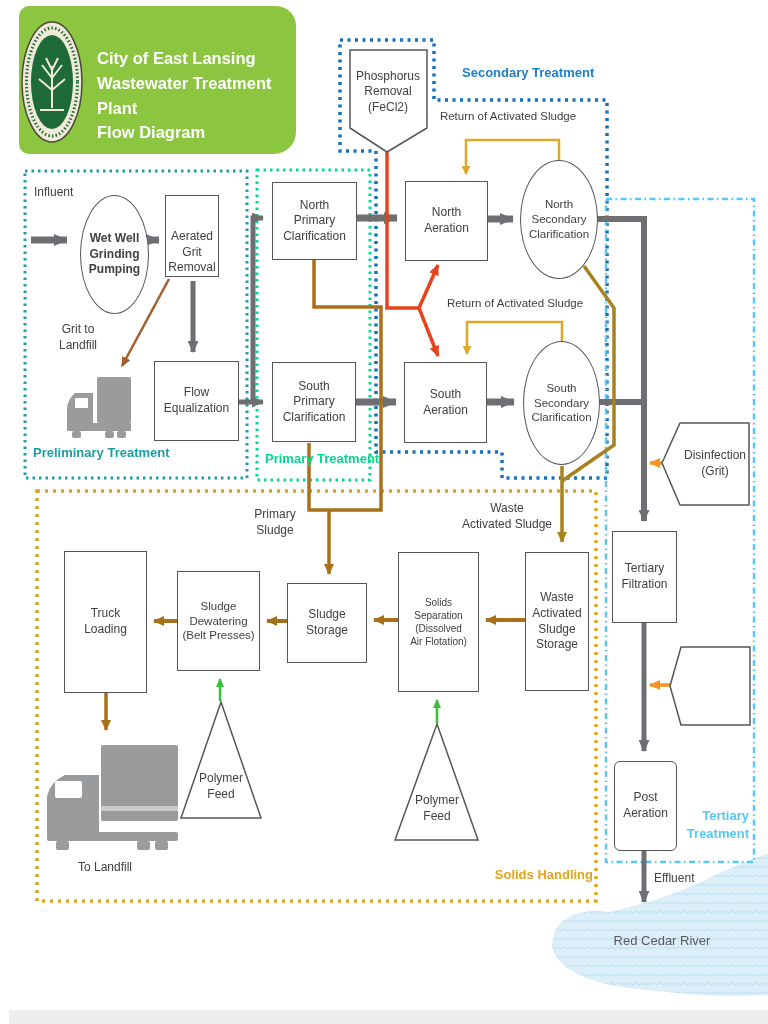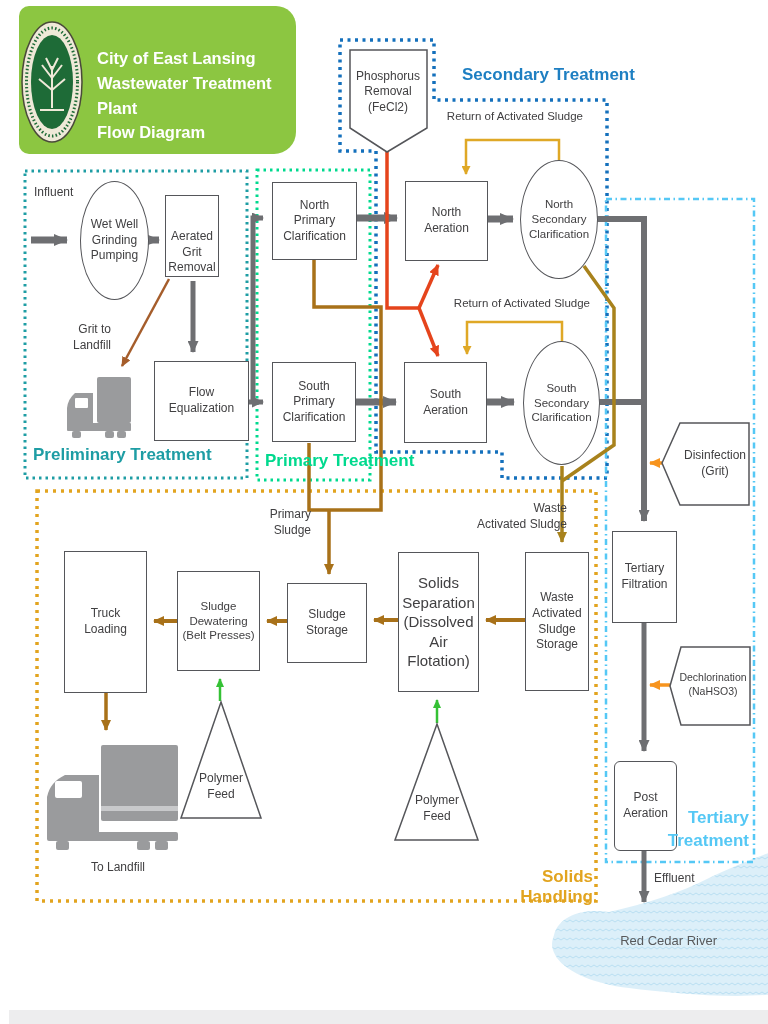--- a/index.html
+++ b/index.html
@@ -4,23 +4,23 @@
 <style>
   html,body{margin:0;padding:0;background:#fff;}
   #page{position:relative;width:768px;height:1024px;background:#ffffff;overflow:hidden;
         font-family:"Liberation Sans",sans-serif;margin-left:9px;}
   #diagram-svg{position:absolute;left:0;top:0;z-index:1;}
   .box{position:absolute;z-index:2;background:#ffffff;border:1.5px solid #55565A;
        display:flex;align-items:center;justify-content:center;text-align:center;
        white-space:pre-line;font-size:12px;line-height:1.3;color:#414042;box-sizing:border-box;}
   .ellipse{border-radius:50%;}
   .lbl{position:absolute;z-index:3;white-space:pre-line;font-size:12px;line-height:1.3;
-       color:#414042;text-align:right;}
+       color:#414042;text-align:center;}
   .lbl.left{text-align:left;}
-  .seclbl{position:absolute;z-index:3;font-size:17px;font-weight:bold;white-space:pre-line;}
+  .seclbl{position:absolute;z-index:3;font-size:13px;font-weight:bold;white-space:pre-line;}
   .shape-lbl{position:absolute;z-index:3;white-space:pre-line;font-size:12px;line-height:1.3;
        color:#414042;text-align:center;display:flex;align-items:center;justify-content:center;}
   #header{position:absolute;left:10px;top:6px;width:277px;height:148px;z-index:3;
           background:#8CC641;border-radius:10px 20px 22px 10px;}
   #header-title{position:absolute;left:78px;top:40px;width:196px;color:#ffffff;
           font-weight:bold;font-size:16.5px;line-height:1.5;white-space:pre-line;}
   #logo{position:absolute;left:2px;top:14px;}
   #bottom-strip{position:absolute;left:0;top:1010px;width:768px;height:14px;background:#EDEDEE;z-index:0;}
 </style>
 </head>
@@ -158,27 +158,27 @@
       <path d="M31,88 V46"></path>
       <path d="M31,58 L21,45 M31,58 L41,45 M31,70 L18,59 M31,70 L44,59 M31,50 L25,38 M31,50 L37,38"></path>
       <path d="M19,90 H43"></path>
     </g>
   </svg>
   <div id="header-title">City of East Lansing
 Wastewater Treatment Plant
 Flow Diagram</div>
 </div>
 
-<div class="box ellipse" style="left:71px;top:181px;width:69px;height:119px;"><span>Wet Well
+<div class="box ellipse" style="left:71px;top:195px;width:69px;height:119px;font-weight:bold;"><span>Wet Well
 Grinding
 Pumping</span></div>
 <div class="box" style="left:156px;top:195px;width:54px;height:82px;align-items:flex-end;"><span>Aerated
 Grit
 Removal</span></div>
-<div class="box" style="left:145px;top:361px;width:95px;height:80px;"><span>Flow
+<div class="box" style="left:145px;top:361px;width:85px;height:80px;"><span>Flow
 Equalization</span></div>
 <div class="box" style="left:263px;top:182px;width:85px;height:78px;"><span>North
 Primary
 Clarification</span></div>
 <div class="box" style="left:263px;top:362px;width:84px;height:80px;"><span>South
 Primary
 Clarification</span></div>
 <div class="box" style="left:396px;top:181px;width:83px;height:80px;"><span>North
 Aeration</span></div>
 <div class="box" style="left:395px;top:362px;width:83px;height:81px;"><span>South
@@ -193,36 +193,34 @@
 Filtration</span></div>
 <div class="box" style="left:605px;top:761px;width:63px;height:90px;border-radius:6px;"><span>Post
 Aeration</span></div>
 <div class="box" style="left:55px;top:551px;width:83px;height:142px;"><span>Truck
 Loading</span></div>
 <div class="box" style="left:168px;top:571px;width:83px;height:100px;font-size:11.5px;"><span>Sludge
 Dewatering
 (Belt Presses)</span></div>
 <div class="box" style="left:278px;top:583px;width:80px;height:80px;"><span>Sludge
 Storage</span></div>
-<div class="box" style="left:389px;top:552px;width:81px;height:140px;font-size:15px;"><span>Solids
+<div class="box" style="left:389px;top:552px;width:81px;height:140px;font-size:10px;"><span>Solids
 Separation
 (Dissolved
 Air Flotation)</span></div>
 <div class="box" style="left:516px;top:552px;width:64px;height:139px;"><span>Waste
 Activated
 Sludge
 Storage</span></div>
 
 <div class="shape-lbl" style="left:340px;top:56px;width:78px;height:72px;">Phosphorus
 Removal
 (FeCl2)</div>
 <div class="shape-lbl" style="left:668px;top:430px;width:76px;height:68px;">Disinfection
 (Grit)</div>
-<div class="shape-lbl" style="left:664px;top:654px;width:80px;height:62px;font-size:10.5px;">Dechlorination
-(NaHSO3)</div>
 <div class="shape-lbl" style="left:182px;top:762px;width:60px;height:50px;">Polymer
 Feed</div>
 <div class="shape-lbl" style="left:398px;top:784px;width:60px;height:50px;">Polymer
 Feed</div>
 
 <div class="lbl left" style="left:25px;top:185px;">Influent</div>
 <div class="lbl" style="left:36px;top:322px;width:66px;">Grit to
 Landfill</div>
 <div class="lbl" style="left:424px;top:109px;width:150px;font-size:11.5px;">Return of Activated Sludge</div>
 <div class="lbl" style="left:431px;top:296px;width:150px;font-size:11.5px;">Return of Activated Sludge</div>

